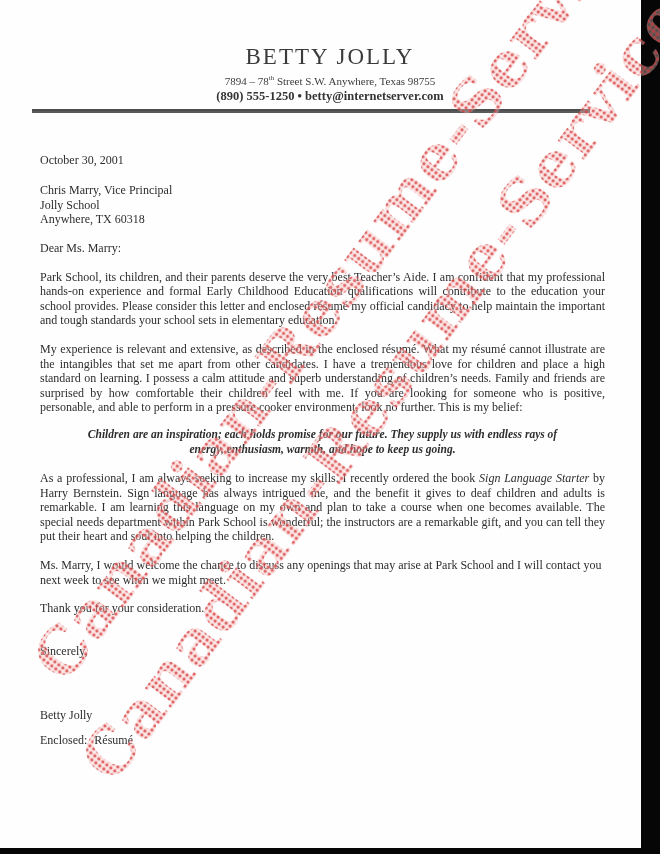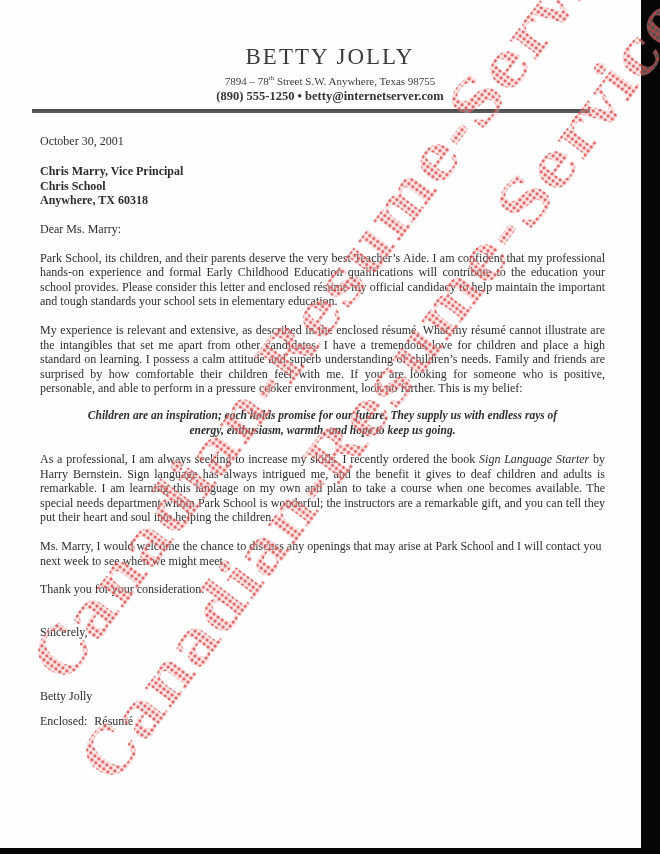--- a/index.html
+++ b/index.html
@@ -27,22 +27,22 @@
   .lh-contact { margin-top: 2px; font-size: 12.5px; font-weight: bold; color: #343434; }
   .lh-address sup, .addr sup { font-size: 7px; vertical-align: super; }
   .rule {
     margin: 5px 70px 0 32px; height: 3px;
     border-top: 2px solid #4e4e4e;
     border-bottom: 2px solid #5a5a5a;
   }
 
   
   .letter { margin: 0 55px 0 40px; font-size: 12px; line-height: 14.6px; }
-  .date { margin-top: 21px; }
-  .addr { margin-top: 16px; font-weight: bold; }
+  .date { margin-top: 40px; }
+  .addr { margin-top: 16px; }
   .salutation { margin-top: 14px; }
   .para { margin-top: 14px; }
   .justify { text-align: justify; }
   .quote {
     margin-top: 12px; padding: 0 34px;
     text-align: center; font-weight: bold; font-style: italic;
     font-size: 11.5px; line-height: 15px;
   }
   .thanks { margin-top: 14px; }
   .sincerely { margin-top: 28px; }
@@ -95,21 +95,21 @@
     <div class="lh-contact"><span>(890) 555-1250</span> <span>•</span> <span>betty@internetserver.com</span></div>
     <div class="rule"></div>
   </div>
 
   <div class="letter">
 
     <div class="date">October 30, 2001</div>
 
     <div class="addr">
       <div>Chris Marry, Vice Principal</div>
-      <div>Chris School</div>
+      <div>Jolly School</div>
       <div>Anywhere, TX 60318</div>
     </div>
 
     <div class="salutation">Dear Ms. Marry:</div>
 
     <div class="para justify"><span>Park School, its children, and their parents deserve the very best Teacher’s Aide. I am confident that my professional hands-on experience and formal Early Childhood Education qualifications will contribute to the education your school provides. Please consider this letter and enclosed résumé my official candidacy to help maintain the important and tough standards your school sets in elementary education.</span></div>
 
     <div class="para justify"><span>My experience is relevant and extensive, as described in the enclosed résumé. What my résumé cannot illustrate are the intangibles that set me apart from other candidates. I have a tremendous love for children and place a high standard on learning. I possess a calm attitude and superb understanding of children’s needs. Family and friends are surprised by how comfortable their children feel with me. If you are looking for someone who is positive, personable, and able to perform in a pressure cooker environment, look no further. This is my belief:</span></div>
 
     <div class="quote"><span>Children are an inspiration; each holds promise for our future. They supply us with endless rays of energy, enthusiasm, warmth, and hope to keep us going.</span></div>

